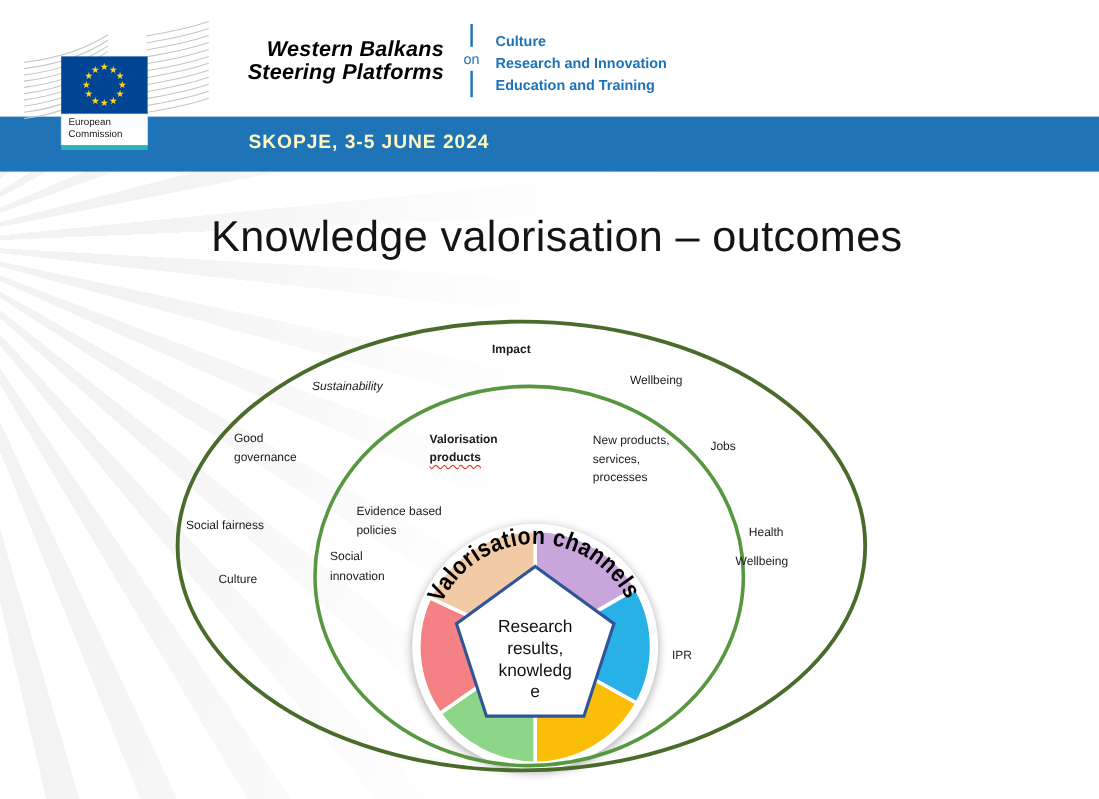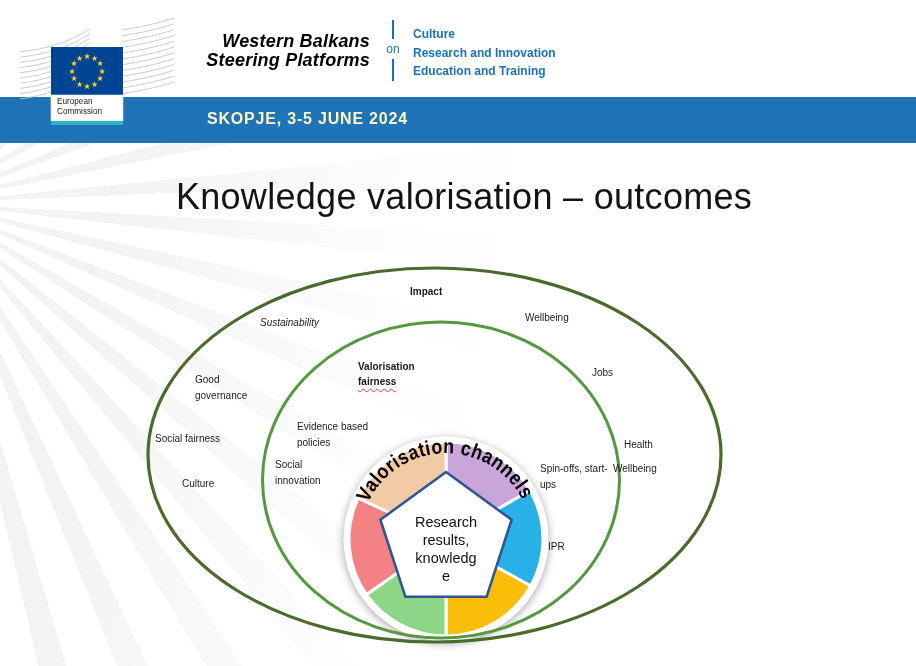--- a/index.html
+++ b/index.html
@@ -149,34 +149,35 @@
     </g>
     <ellipse cx="441" cy="480" rx="178.5" ry="158" fill="none" stroke-width="3" stroke="#579740"></ellipse>
     <ellipse cx="434.5" cy="455" rx="286.5" ry="187" fill="none" stroke-width="3.2" stroke="#4A6B2C"></ellipse>
   </svg>
 
   <div class="labels">
     <div class="lbl bold" style="left:410px;top:284px;">Impact</div>
 
     <div class="lbl bold" style="left:358px;top:343px;">
       <span>Valorisation</span>
-      <span class="wavy">fairness</span>
+      <span class="wavy">products</span>
     </div>
 
     <div class="lbl" style="left:260px;top:315px;font-style:italic;">Sustainability</div>
     <div class="lbl" style="left:525px;top:310px;">Wellbeing</div>
-    <div class="lbl" style="left:195px;top:358px;margin-top:14px;">Good
+    <div class="lbl" style="left:195px;top:358px;">Good
 governance</div>
     <div class="lbl" style="left:592px;top:365px;">Jobs</div>
     <div class="lbl" style="left:155px;top:431px;">Social fairness</div>
     <div class="lbl" style="left:624px;top:413px;margin-top:24px;">Health</div>
     <div class="lbl" style="left:182px;top:476px;">Culture</div>
     <div class="lbl" style="left:613px;top:461px;">Wellbeing</div>
 
+    <div class="lbl" style="left:494px;top:360px;">New products,
+services,
+processes</div>
     <div class="lbl" style="left:297px;top:419px;">Evidence based
 policies</div>
     <div class="lbl" style="left:275px;top:457px;">Social
 innovation</div>
-    <div class="lbl" style="left:540px;top:461px;">Spin-offs, start-
-ups</div>
-    <div class="lbl" style="left:548px;top:539px;">IPR</div>
+    <div class="lbl" style="left:560px;top:539px;">IPR</div>
   </div>
 </div>
 
 </body></html>

